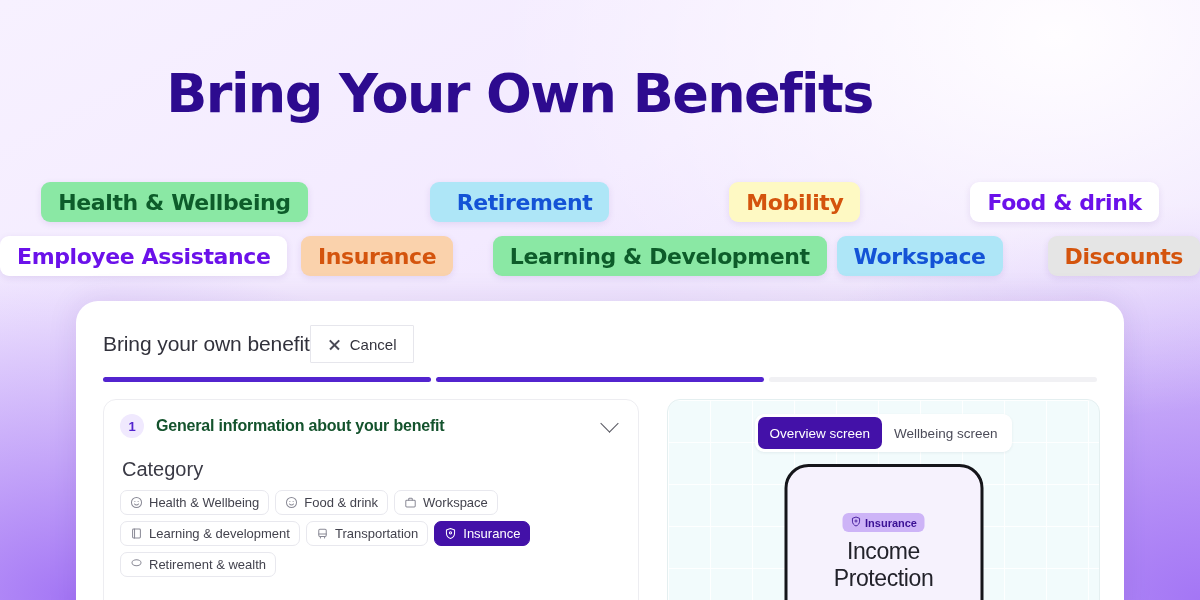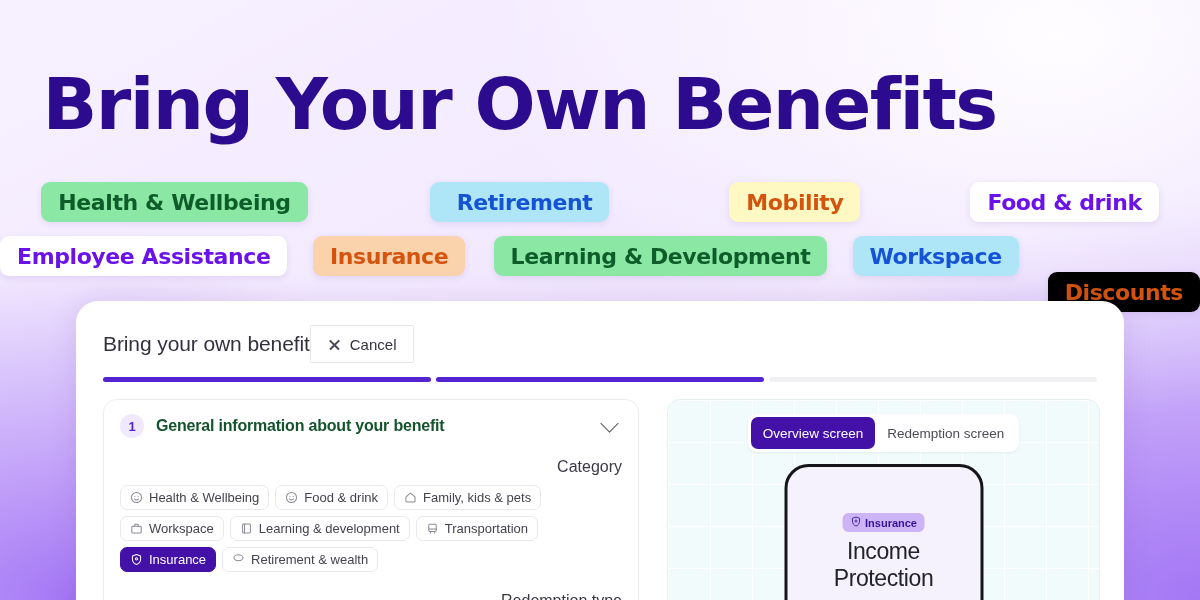--- a/index.html
+++ b/index.html
@@ -15,28 +15,28 @@
       radial-gradient(ellipse 900px 620px at 88% 6%, #fffdff 0%, rgba(255,253,255,0) 62%),
       radial-gradient(ellipse 760px 520px at 6% 100%, #a476f5 0%, rgba(164,118,245,0) 66%),
       radial-gradient(ellipse 900px 640px at 100% 100%, #a476f5 0%, rgba(164,118,245,0) 62%),
       linear-gradient(152deg, #f7f1ff 0%, #f3eaff 40%, #e9dcfd 72%, #d9c5fb 100%);
   }
 
   
   .hero-title {
     position: absolute; top: 62px; left: 0; width: 1039px;
     text-align: center;
-    font-size: 72px; font-weight: 700; letter-spacing: -1.6px;
+    font-size: 54px; font-weight: 700; letter-spacing: -1.6px;
     color: #2d0b8f;
     font-family: "DejaVu Sans", sans-serif;
   }
 
   .pill-rows { position: absolute; top: 182px; left: 0; width: 1200px; }
   .pill-row { display: flex; justify-content: center; gap: 0; }
-  .pill-row.r2 { margin-top: 14px; gap: 12px; }
+  .pill-row.r2 { margin-top: 14px; }
   .pill {
     display: inline-flex; align-items: center; justify-content: center;
     height: 40px; padding: 0 17px;
     border-radius: 9px;
     font-size: 22px; font-weight: 700; letter-spacing: -0.4px;
     font-family: "DejaVu Sans", sans-serif;
     white-space: nowrap;
     box-shadow: 0 2px 7px rgba(80,30,140,0.10);
   }
   .pill-gap { width: 0; }
@@ -93,21 +93,21 @@
   .step-badge {
     width: 24px; height: 24px; border-radius: 50%;
     background: #f0e9fe; color: #5324cf;
     font-size: 13px; font-weight: 700;
     display: flex; align-items: center; justify-content: center;
   }
   .step-title { font-size: 16px; font-weight: 700; color: #14532d; letter-spacing: -0.2px; flex: 1; }
   .chev { width: 13px; height: 13px; border-right: 1.8px solid #55555f; border-bottom: 1.8px solid #55555f;
           transform: rotate(45deg); margin-right: 6px; margin-top: -5px; }
 
-  .field-label { font-size: 16px; color: #3a3a45; margin: 20px 0 9px 2px; text-align: right; }
+  .field-label { font-size: 20px; color: #3a3a45; margin: 20px 0 9px 2px; }
   .chip-row { display: flex; flex-wrap: wrap; gap: 6px; }
   .chip {
     display: inline-flex; align-items: center; gap: 6px;
     height: 25px; padding: 0 9px;
     border: 1px solid #e8e8ee; border-radius: 7px;
     background: #fff; color: #43434e; font-size: 13px;
     white-space: nowrap; cursor: pointer;
   }
   .chip.sel { background: #4311a8; border-color: #4311a8; color: #fff; }
   .chip svg { display: block; }
@@ -173,21 +173,21 @@
     </div>
   <div class="pill-row r2" id="pill-row-2">
       <div class="pill" style="background: rgb(255, 255, 255); color: rgb(107, 17, 234);">Employee Assistance</div>
       <div class="pill-gap" style="width: 30px;"></div>
       <div class="pill" style="background: rgb(250, 210, 172); color: rgb(212, 84, 13);">Insurance</div>
       <div class="pill-gap" style="width: 88px;"></div>
       <div class="pill" style="background: rgb(138, 232, 164); color: rgb(13, 92, 42);">Learning &amp; Development</div>
       <div class="pill-gap" style="width: 22px;"></div>
       <div class="pill" style="background: rgb(174, 230, 247); color: rgb(20, 83, 214);">Workspace</div>
       <div class="pill-gap" style="width: 100px;"></div>
-      <div class="pill" style="background: #000000; color: rgb(212, 84, 13); margin-top: 36px;">Discounts</div>
+      <div class="pill" style="background: #e5e5e5; color: rgb(212, 84, 13);">Discounts</div>
     </div>
 </div>
 
 <div class="card">
 
   <div class="card-head">
     <div class="card-title">Bring your own benefit</div>
     <button class="cancel-btn">
       <span class="x-ico"></span>
       <span>Cancel</span>
@@ -229,28 +229,20 @@
                 <circle cx="6" cy="6.8" r=".7" fill="#8a8a96" stroke="none"></circle>
                 <circle cx="10" cy="6.8" r=".7" fill="#8a8a96" stroke="none"></circle>
                 <path d="M5.6 9.8c.6.9 1.5 1.3 2.4 1.3s1.8-.4 2.4-1.3"></path>
               </svg>
             </span>
             <span>Food &amp; drink</span>
           </div>
           <div class="chip">
             <span>
               <svg width="13" height="13" viewBox="0 0 16 16" fill="none" stroke="#8a8a96" stroke-width="1.25" stroke-linecap="round" stroke-linejoin="round">
-                <path d="M2.4 7.2 8 2.6l5.6 4.6v5.4a.9.9 0 0 1-.9.9H3.3a.9.9 0 0 1-.9-.9V7.2Z"></path>
-              </svg>
-            </span>
-            <span>Family, kids &amp; pets</span>
-          </div>
-          <div class="chip">
-            <span>
-              <svg width="13" height="13" viewBox="0 0 16 16" fill="none" stroke="#8a8a96" stroke-width="1.25" stroke-linecap="round" stroke-linejoin="round">
                 <rect x="2.2" y="5.2" width="11.6" height="8.2" rx="1.2"></rect>
                 <path d="M5.8 5.2V3.8a1 1 0 0 1 1-1h2.4a1 1 0 0 1 1 1v1.4"></path>
               </svg>
             </span>
             <span>Workspace</span>
           </div>
           <div class="chip">
             <span>
               <svg width="13" height="13" viewBox="0 0 16 16" fill="none" stroke="#8a8a96" stroke-width="1.25" stroke-linecap="round" stroke-linejoin="round">
                 <rect x="3.2" y="2.4" width="9.6" height="11.2" rx="1.2"></rect>
@@ -287,21 +279,21 @@
           </div>
         </div>
 
       <div class="field-label">Redemption type</div>
 
     </div>
 
     <div class="preview">
       <div class="seg-toggle" id="preview-tabs">
           <div class="seg-btn active">Overview screen</div>
-          <div class="seg-btn">Redemption screen</div>
+          <div class="seg-btn">Wellbeing screen</div>
         </div>
       <div class="phone">
         <div class="phone-badge">
           <span>
             <svg width="11" height="11" viewBox="0 0 16 16" fill="none">
               <path d="M8 1.5 13.2 3.4v4.1c0 3.3-2.2 6.2-5.2 7-3-0.8-5.2-3.7-5.2-7V3.4L8 1.5Z" stroke="#3a1194" stroke-width="1.3"></path>
               <circle cx="8" cy="7.3" r="1.5" stroke="#3a1194" stroke-width="1.2"></circle>
             </svg>
           </span>
           <span>Insurance</span>

